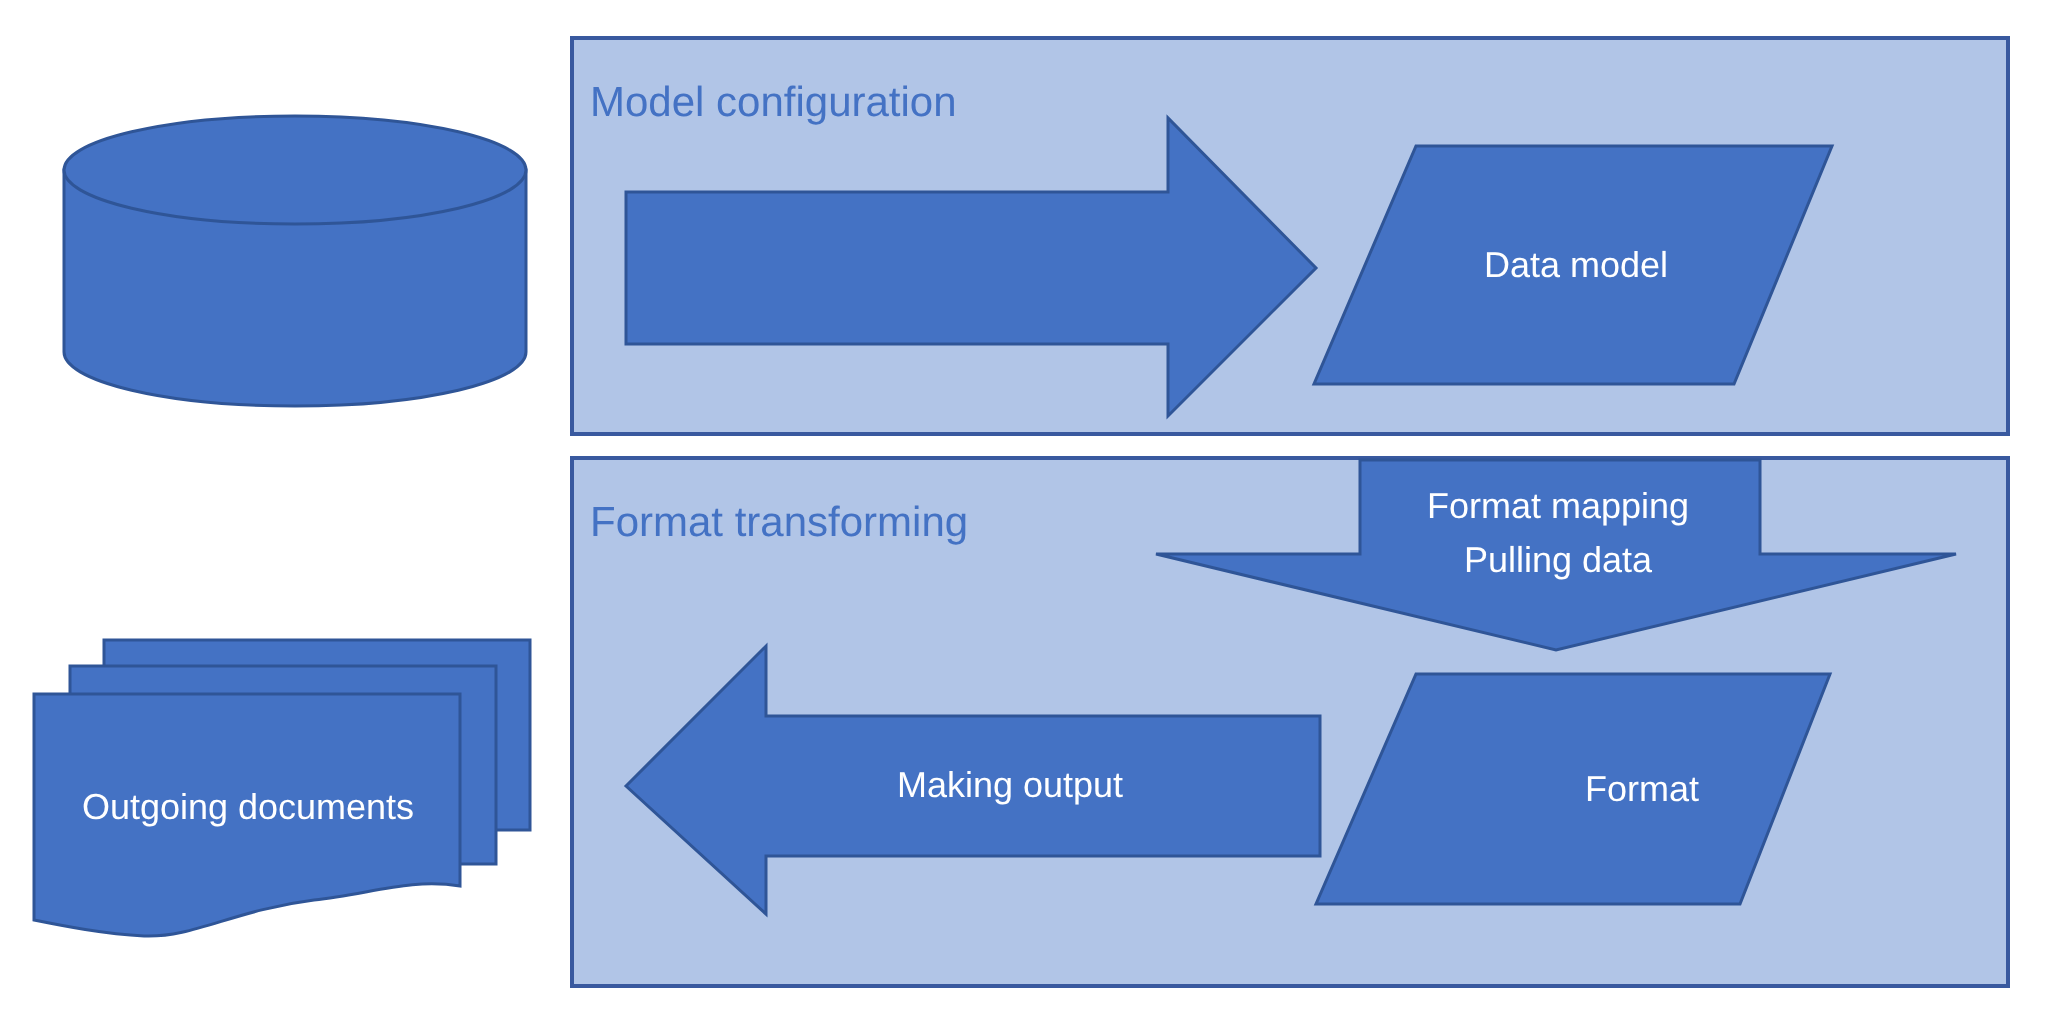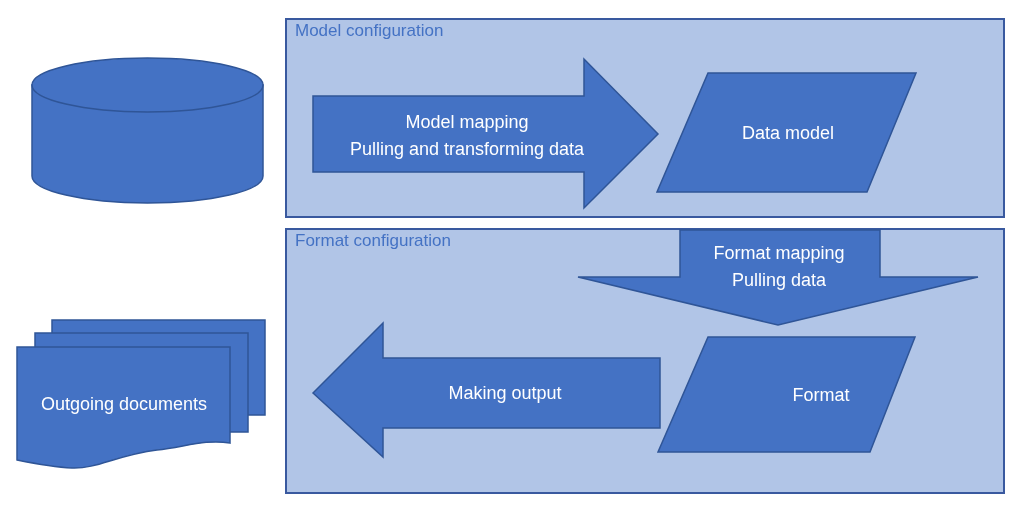--- a/index.html
+++ b/index.html
@@ -19,22 +19,22 @@
     position: absolute;
     background: var(--panel-fill, #B1C5E7);
     border: 2px solid var(--panel-stroke, #39599F);
     box-sizing: border-box;
   }
   .panel-model  { left: 285px; top: 18px;  width: 720px; height: 200px; }
   .panel-format { left: 285px; top: 228px; width: 720px; height: 266px; }
   .panel-label {
     position: absolute;
     left: 8px;
-    top: 1px;
-    font-size: 17px;
+    top: 20px;
+    font-size: 21px;
     color: var(--panel-label, #4472C4);
     white-space: nowrap;
   }
   .shapes {
     position: absolute;
     left: 0; top: 0;
     width: 1024px; height: 515px;
     pointer-events: none;
   }
   .shp {
@@ -61,21 +61,21 @@
 </style>
 </head>
 <body>
 
 <div class="canvas">
 
   <div class="panel panel-model">
     <span class="panel-label">Model configuration</span>
   </div>
   <div class="panel panel-format">
-    <span class="panel-label">Format configuration</span>
+    <span class="panel-label">Format transforming</span>
   </div>
 
   <svg class="shapes" viewBox="0 0 1024 515">
 
     <g>
       <path class="shp" d="M32,85 L32,176 A115.5,27 0 0 0 263,176 L263,85 Z"></path>
       <ellipse class="shp" cx="147.5" cy="85" rx="115.5" ry="27"></ellipse>
     </g>
 
     <polygon class="shp" points="313,96 584,96 584,59 658,134 584,208 584,172 313,172"></polygon>
@@ -89,24 +89,20 @@
     <polygon class="shp" points="313,393 383,323 383,358 660,358 660,428 383,428 383,457"></polygon>
 
     <g>
       <polygon class="shp" points="52,320 265,320 265,415 52,415"></polygon>
       <polygon class="shp" points="35,333 248,333 248,432 35,432"></polygon>
       <path class="shp" d="M17,347 L230,347 L230,443 C 205,439 185,447 157,450 C 117,455 97,469 72,468 C 52,467 32,463 17,460 Z"></path>
     </g>
   </svg>
 
 
-  <div class="lbl lbl-model-map">
-    <div>Model mapping</div>
-    <div>Pulling and transforming data</div>
-  </div>
 
   <div class="lbl lbl-data-model">Data model</div>
 
   <div class="lbl lbl-format-map">
     <div>Format mapping</div>
     <div>Pulling data</div>
   </div>
 
   <div class="lbl lbl-format">Format</div>
 

